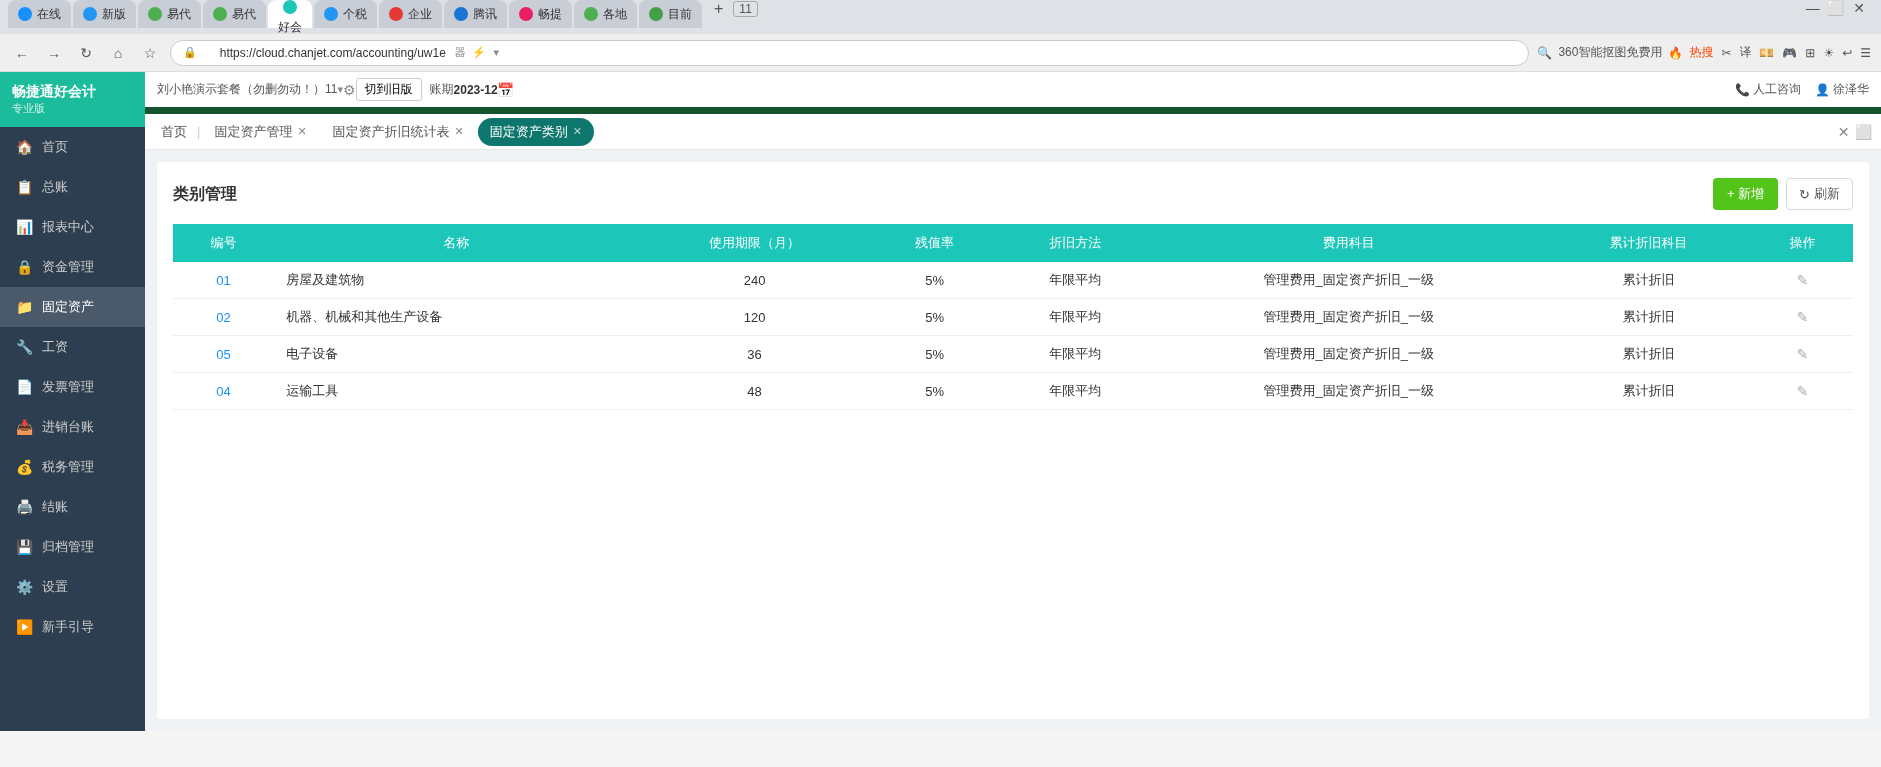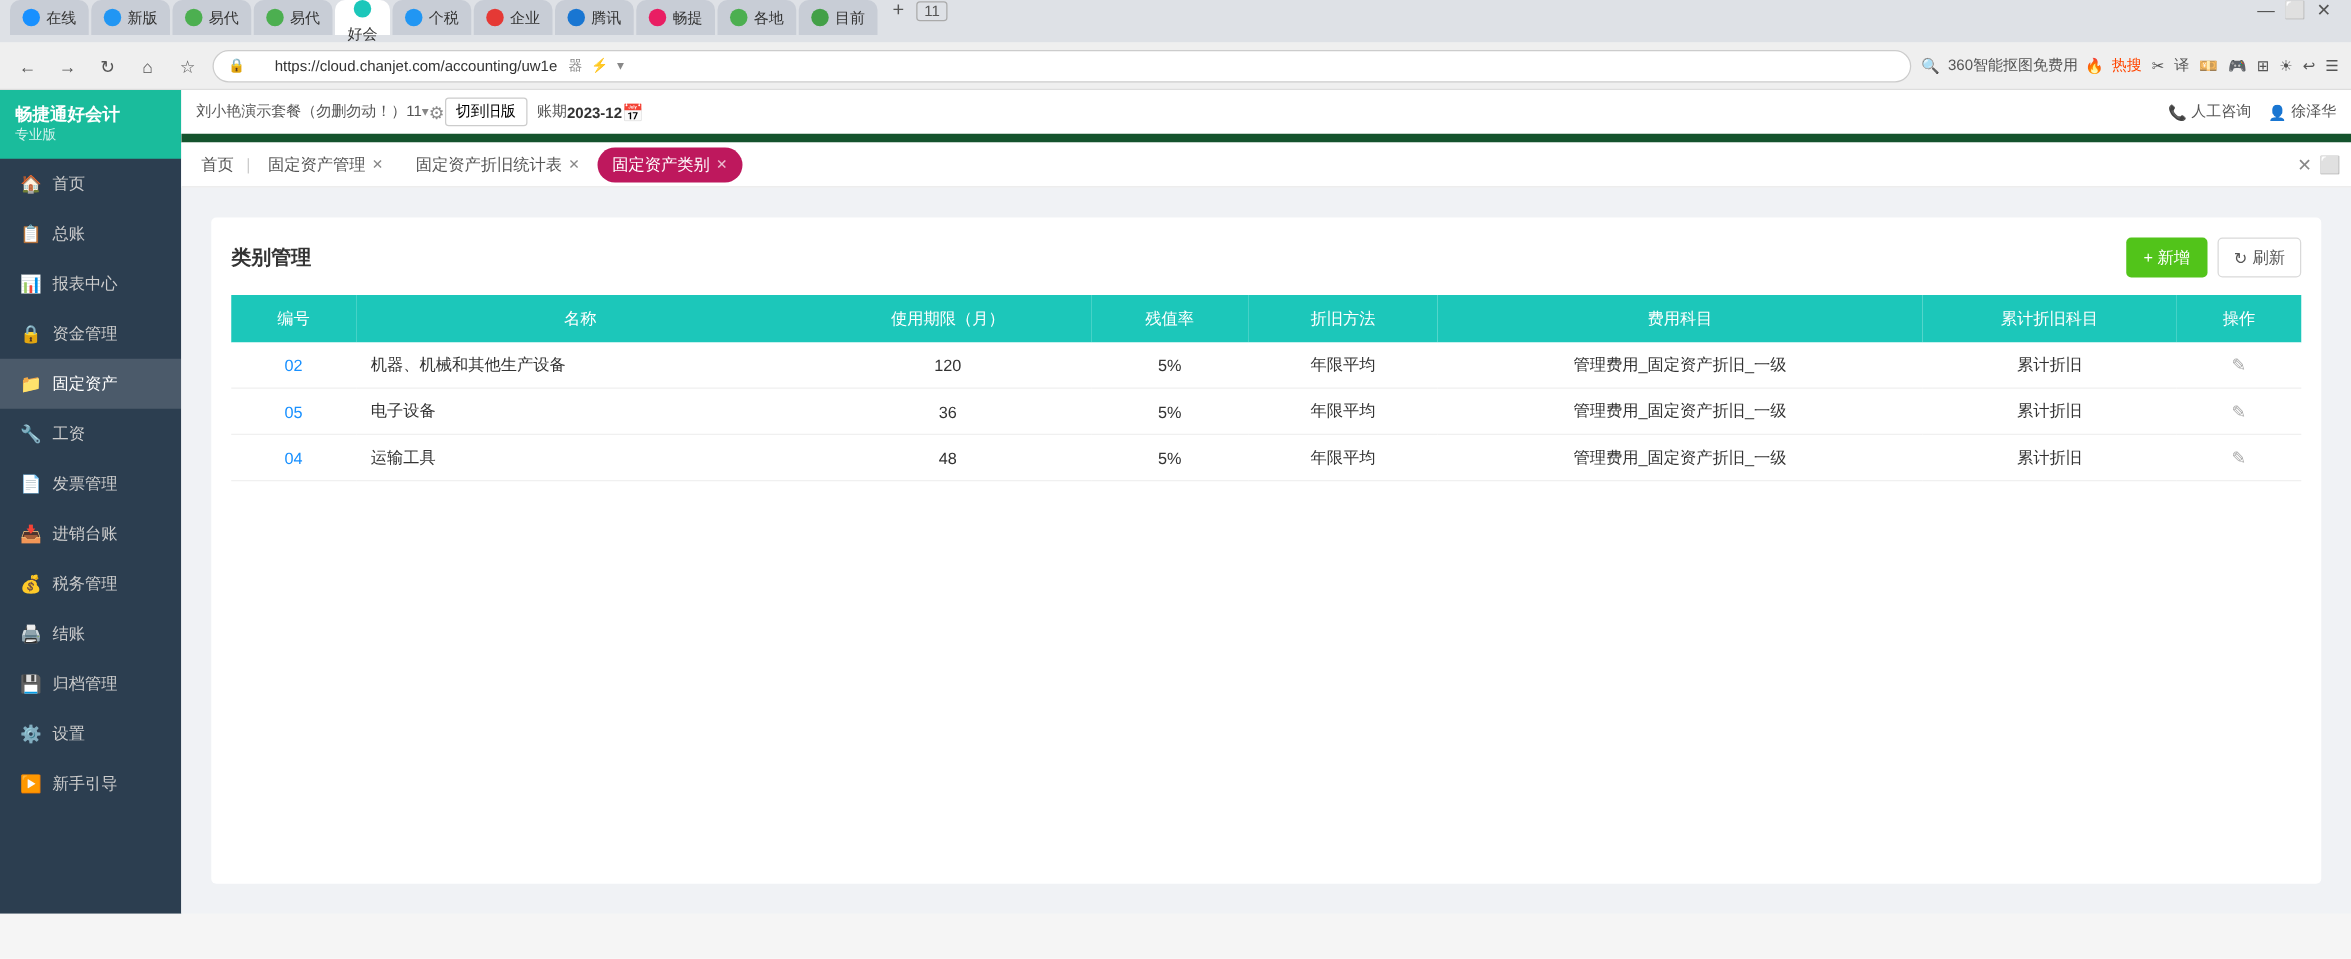--- a/index.html
+++ b/index.html
@@ -174,21 +174,21 @@
       padding: 0 12px;
       display: flex;
       align-items: center;
       gap: 5px;
       font-size: 13px;
       cursor: pointer;
       color: #555;
       border-radius: 3px;
     }
     .page-tab.active {
-      background: #be185d;
+      background: #0f766e;
       color: white;
       border-radius: 14px;
     }
     .page-tab .close-x {
       font-size: 11px;
       opacity: 0.7;
     }
     .page-tab-home {
       color: #555;
       font-size: 13px;
@@ -198,21 +198,21 @@
     .page-tab-divider {
       color: #ccc;
     }
 
     
     .content-area {
       flex: 1;
       padding: 16px;
       overflow-y: auto;
       background: #fff;
-      margin: 24px;
+      margin: 12px;
       border-radius: 4px;
     }
 
     
     .section-header {
       display: flex;
       align-items: center;
       justify-content: space-between;
       margin-bottom: 14px;
     }
@@ -498,20 +498,30 @@
             <th>名称</th>
             <th>使用期限（月）</th>
             <th>残值率</th>
             <th>折旧方法</th>
             <th>费用科目</th>
             <th>累计折旧科目</th>
             <th>操作</th>
           </tr>
         </thead>
         <tbody id="table-body">
+            <tr>
+      <td style="color:#1890ff;">01</td>
+      <td>房屋及建筑物</td>
+      <td>240</td>
+      <td>5%</td>
+      <td>年限平均</td>
+      <td>管理费用_固定资产折旧_一级</td>
+      <td>累计折旧</td>
+      <td><span class="edit-icon">✎</span></td>
+    </tr>
             <tr>
       <td style="color:#1890ff;">02</td>
       <td>机器、机械和其他生产设备</td>
       <td>120</td>
       <td>5%</td>
       <td>年限平均</td>
       <td>管理费用_固定资产折旧_一级</td>
       <td>累计折旧</td>
       <td><span class="edit-icon">✎</span></td>
     </tr>

